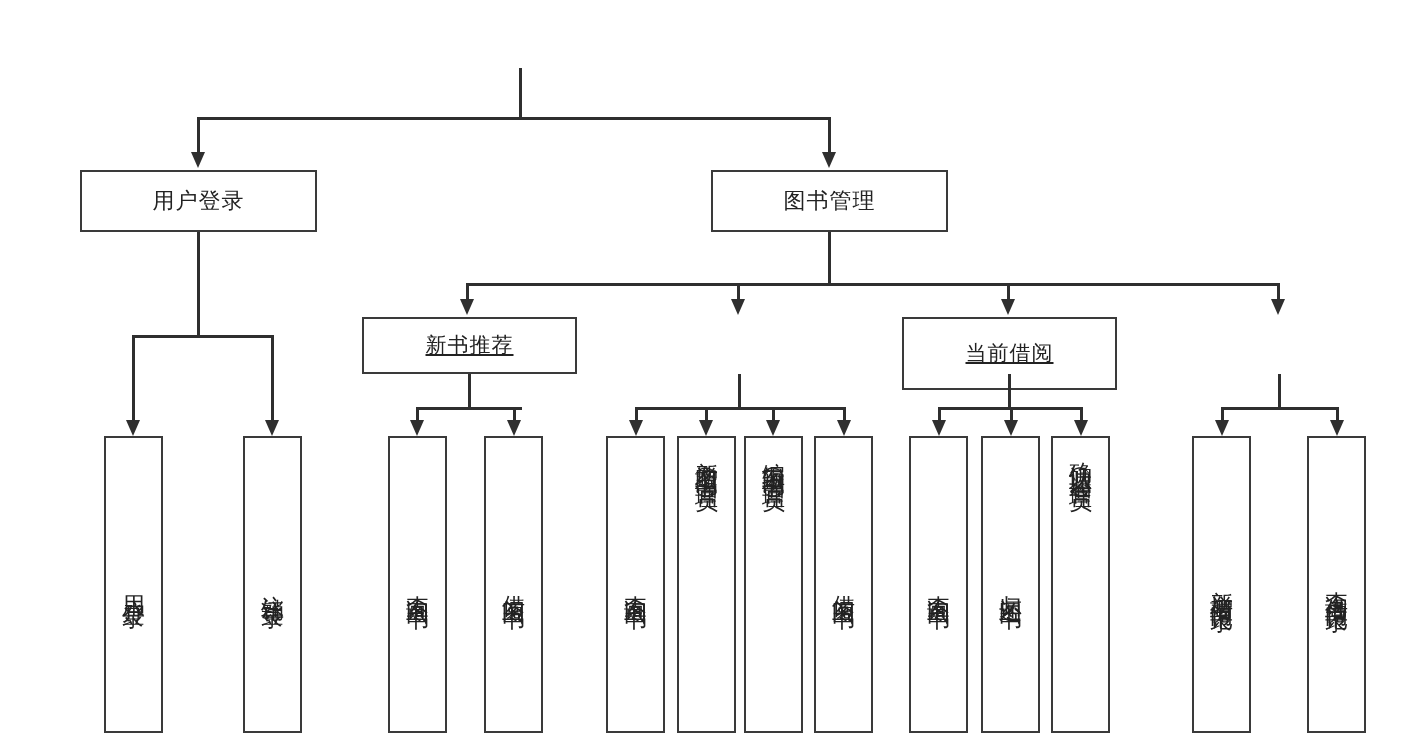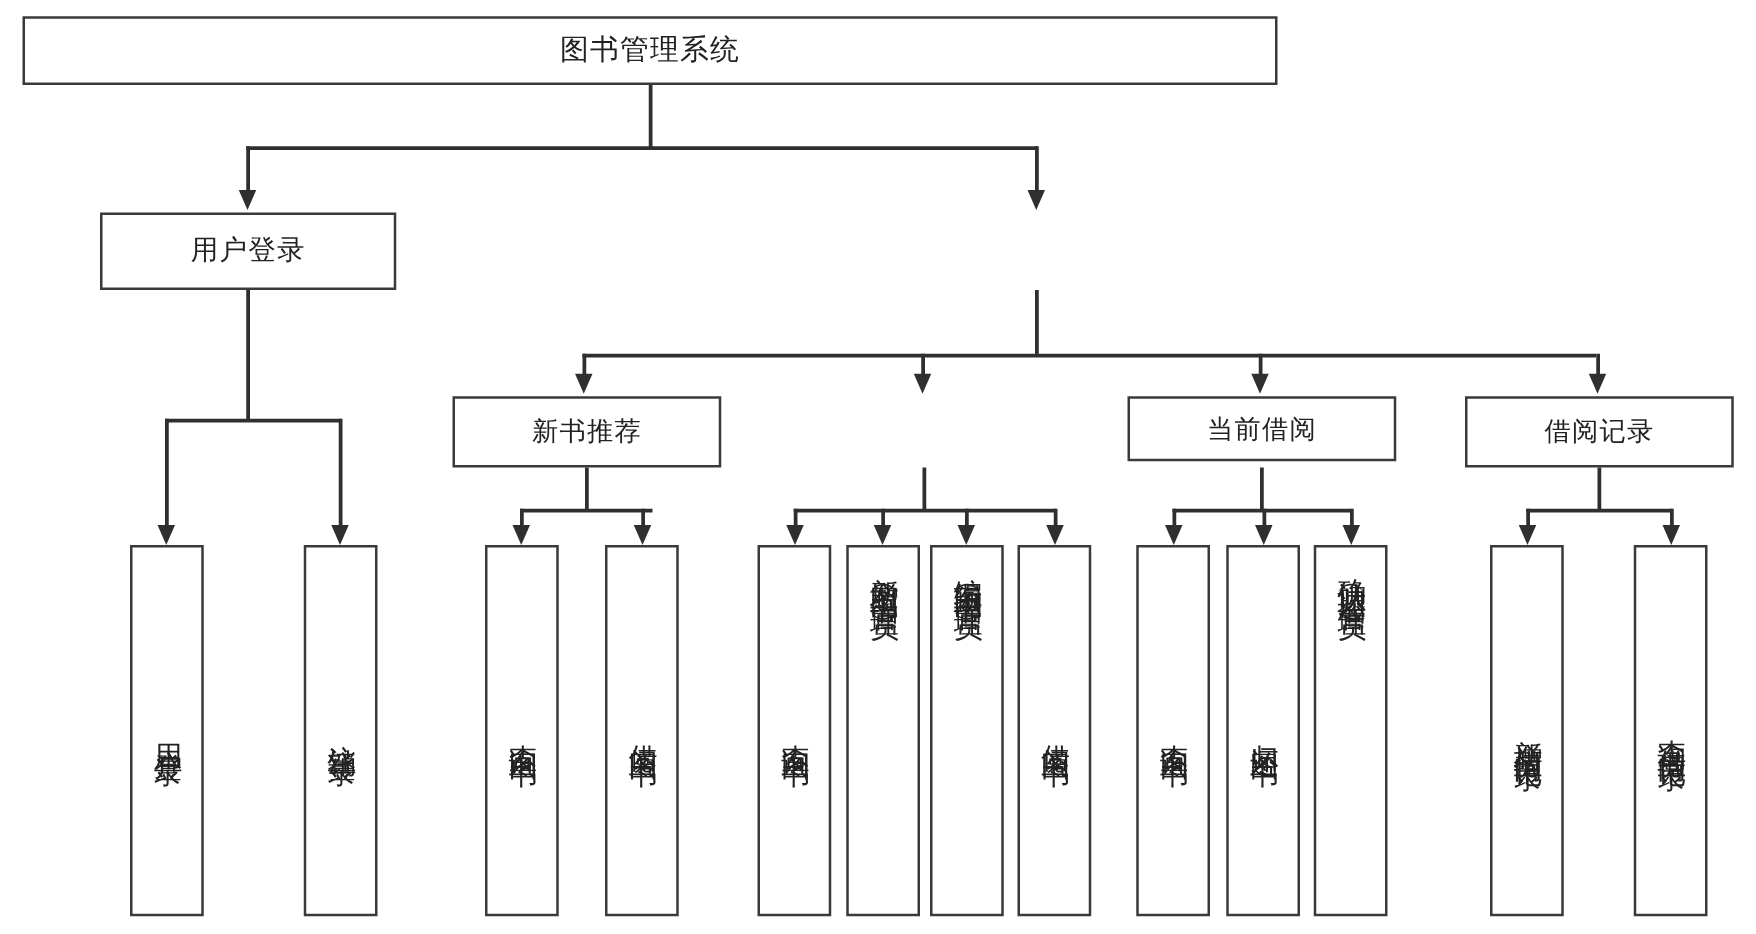--- a/index.html
+++ b/index.html
@@ -28,21 +28,21 @@
   }
   .node .label{
     font-size:22px;
     line-height:1.25;
     letter-spacing:1px;
     color:#222222;
     white-space:nowrap;
   }
   .node.root .label{font-size:23px;}
   .node.lvl2 .label{font-size:22px;}
-  .node.lvl3 .label{font-size:21px;}
+  .node.lvl3 .label{font-size:21px;text-decoration:underline;}
   
   .node.leaf{
     border-width:2.5px;
     align-items:flex-start;
     justify-content:center;
     padding-top:6px;
   }
   .node.leaf .label{
     writing-mode:vertical-rl;
     text-orientation:upright;
@@ -81,38 +81,38 @@
     letter-spacing:0.5px;
     white-space:nowrap;
     pointer-events:none;
   }
 </style>
 </head>
 <body>
 
 <div id="canvas">
 
-  <div class="node root" style="left:18px; top:13px; width:1004px; height:55px;">
-    <span class="label">图书管理系统</span>
-  </div>
 
   <div class="vline" style="left:519px; top:68px; height:50px;"></div>
 
   <div class="hline" style="left:197px; top:117px; width:633px;"></div>
 
   <div class="vline" style="left:197px; top:117px; height:36px;"></div>
   <div class="arrow" style="left:191px; top:152px;"></div>
 
   <div class="vline" style="left:828px; top:117px; height:36px;"></div>
   <div class="arrow" style="left:822px; top:152px;"></div>
 
   <div class="node lvl2" style="left:80px; top:170px; width:237px; height:62px;">
     <span class="label">用户登录</span>
   </div>
 
+  <div class="node lvl2" style="left:711px; top:170px; width:237px; height:62px;">
+    <span class="label">图书管理</span>
+  </div>
 
   <div class="vline" style="left:197px; top:232px; height:104px;"></div>
   <div class="hline" style="left:132px; top:335px; width:141px;"></div>
   <div class="vline" style="left:132px; top:335px; height:86px;"></div>
   <div class="arrow" style="left:126px; top:420px;"></div>
   <div class="vline" style="left:271px; top:335px; height:86px;"></div>
   <div class="arrow" style="left:265px; top:420px;"></div>
 
   <div class="vline" style="left:828px; top:232px; height:52px;"></div>
   <div class="hline" style="left:466px; top:283px; width:811px;"></div>
@@ -125,25 +125,22 @@
 
   <div class="vline" style="left:1007px; top:283px; height:24px;"></div>
   <div class="arrow" style="left:1001px; top:299px;"></div>
 
   <div class="vline" style="left:1277px; top:283px; height:24px;"></div>
   <div class="arrow" style="left:1271px; top:299px;"></div>
 
   <div class="node lvl3" style="left:362px; top:317px; width:215px; height:57px;">
     <span class="label">新书推荐</span>
   </div>
-  <div class="node lvl3" style="left:902px; top:317px; width:215px; height:52px;">
+  <div class="node lvl3" style="left:902px; top:317px; width:215px; height:73px;">
     <span class="label">当前借阅</span>
-  </div>
-  <div class="node lvl3" style="left:1172px; top:317px; width:215px; height:57px;">
-    <span class="label">借阅记录</span>
   </div>
 
   <div class="vline" style="left:468px; top:374px; height:34px;"></div>
   <div class="hline" style="left:416px; top:407px; width:106px;"></div>
   <div class="vline" style="left:416px; top:407px; height:14px;"></div>
   <div class="arrow" style="left:410px; top:420px;"></div>
   <div class="vline" style="left:513px; top:407px; height:14px;"></div>
   <div class="arrow" style="left:507px; top:420px;"></div>
 
   <div class="vline" style="left:738px; top:374px; height:34px;"></div>

